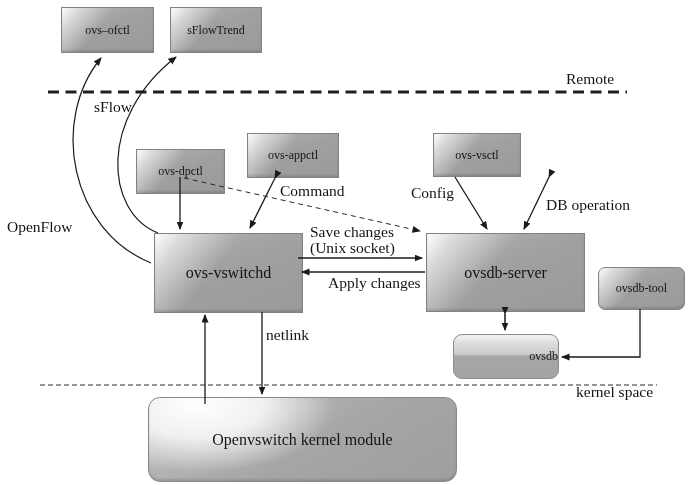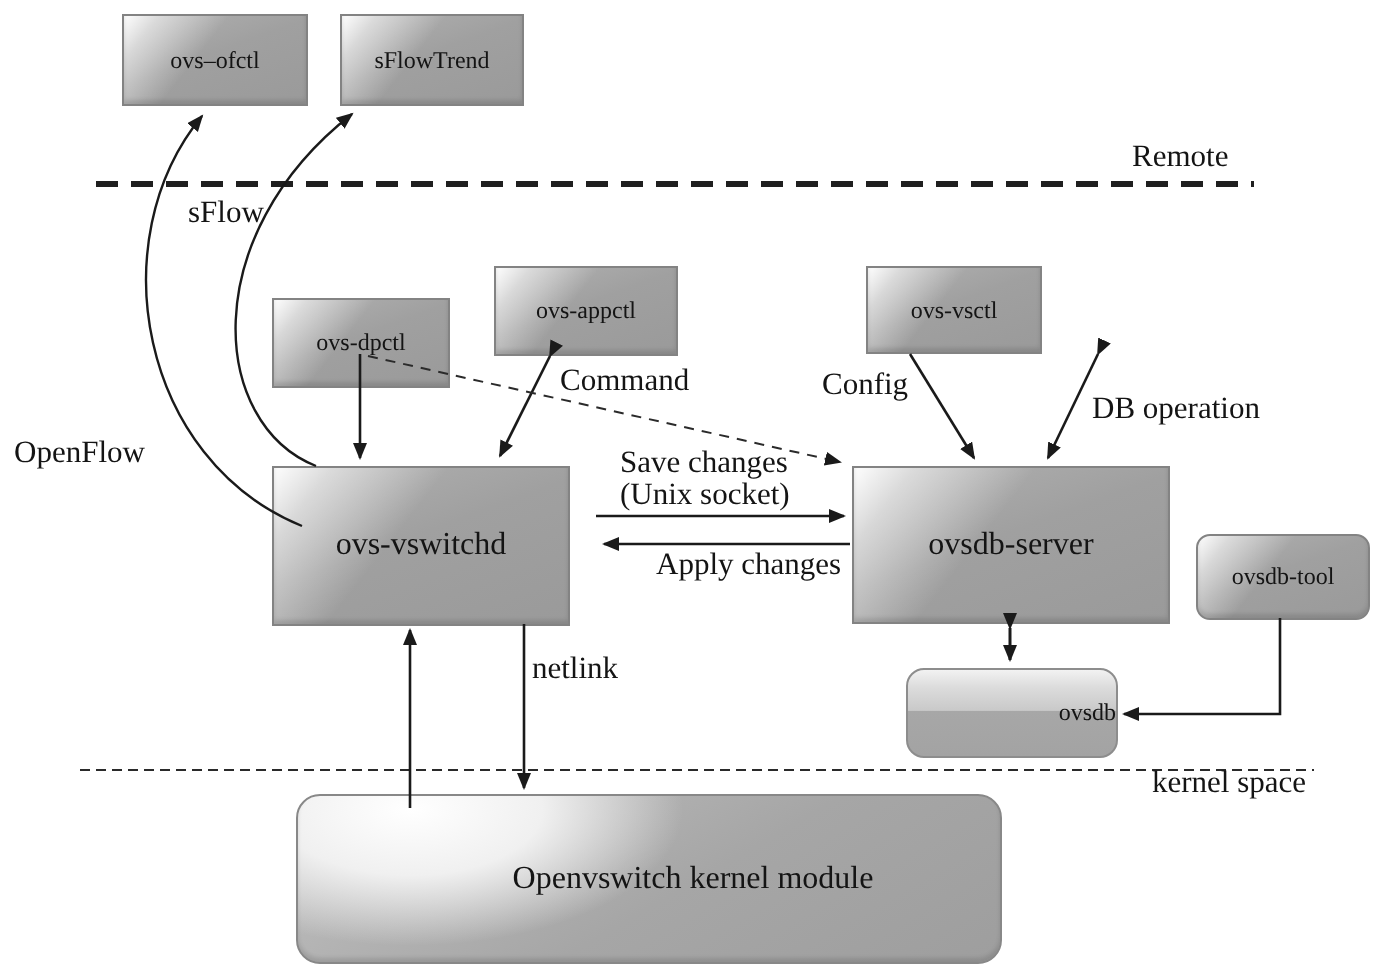--- a/index.html
+++ b/index.html
@@ -25,30 +25,29 @@
     border-radius:9px;border:1px solid #8d8d8d;
     background:linear-gradient(180deg,#f2f2f2 0%,#dcdcdc 20%,#c9c9c9 47%,#a7a7a7 48%,#a3a3a3 100%);
     box-shadow:none;
     justify-content:flex-end;
   }
   .node.kernel{
     background:
       radial-gradient(ellipse 220px 110px at 16% 8%, #ffffff 0%, #f0f0f0 30%, rgba(255,255,255,0) 62%),
       linear-gradient(150deg,#c2c2c2 0%,#a6a6a6 55%,#9e9e9e 100%);
     border:1px solid #888888;
-    padding-left:44px;
   }
   
   #n-ofctl      {left:61px; top:7px;  width:91px; height:44px;}
   #n-sflowtrend {left:170px;top:7px;  width:90px; height:44px;}
   #n-dpctl      {left:136px;top:133px;width:87px; height:43px;margin-top:16px;}
   #n-appctl     {left:247px;top:133px;width:90px; height:43px;}
   #n-vsctl      {left:409px;top:133px;width:86px; height:42px;margin-left:24px;}
   #n-dbclient   {left:519px;top:133px;width:87px; height:42px;}
-  #n-vswitchd   {left:136px;top:233px;width:147px;height:78px;}
+  #n-vswitchd   {left:154px;top:233px;width:147px;height:78px;}
   #n-dbserver   {left:426px;top:233px;width:157px;height:77px;}
   #n-dbtool     {left:598px;top:267px;width:85px; height:41px;}
   #n-ovsdb      {left:453px;top:334px;width:104px;height:43px;}
   #n-kernelmod  {left:148px;top:397px;width:307px;height:83px;}
 
   
   #edges{position:absolute;left:0;top:0;width:692px;height:485px;pointer-events:none;}
 
   
   .lbl{position:absolute;font-size:15.5px;white-space:nowrap;line-height:16px;}

